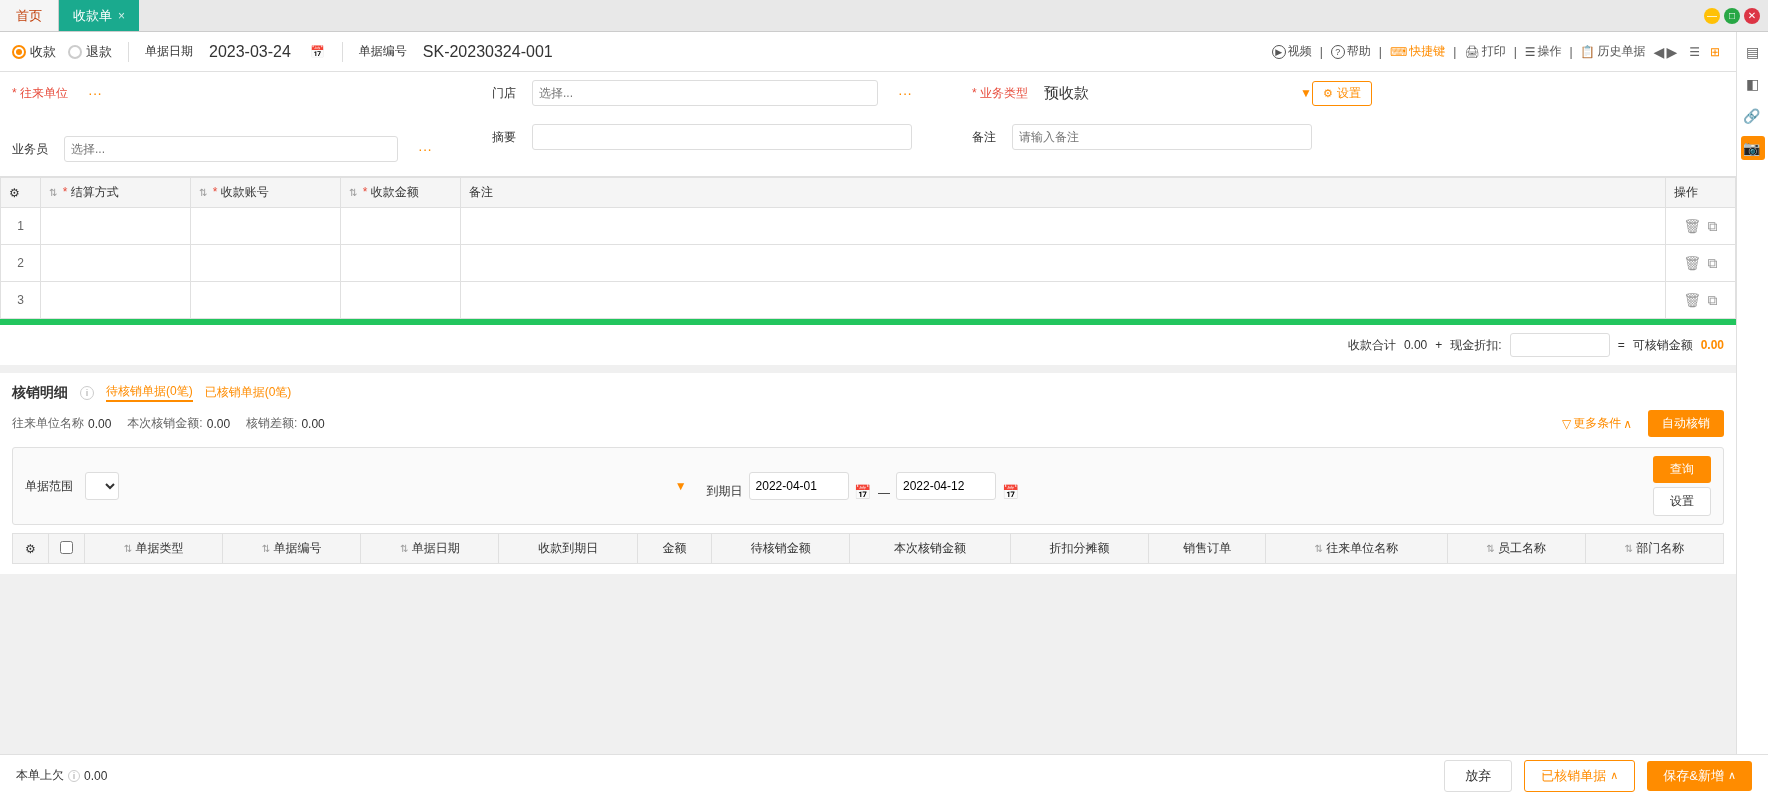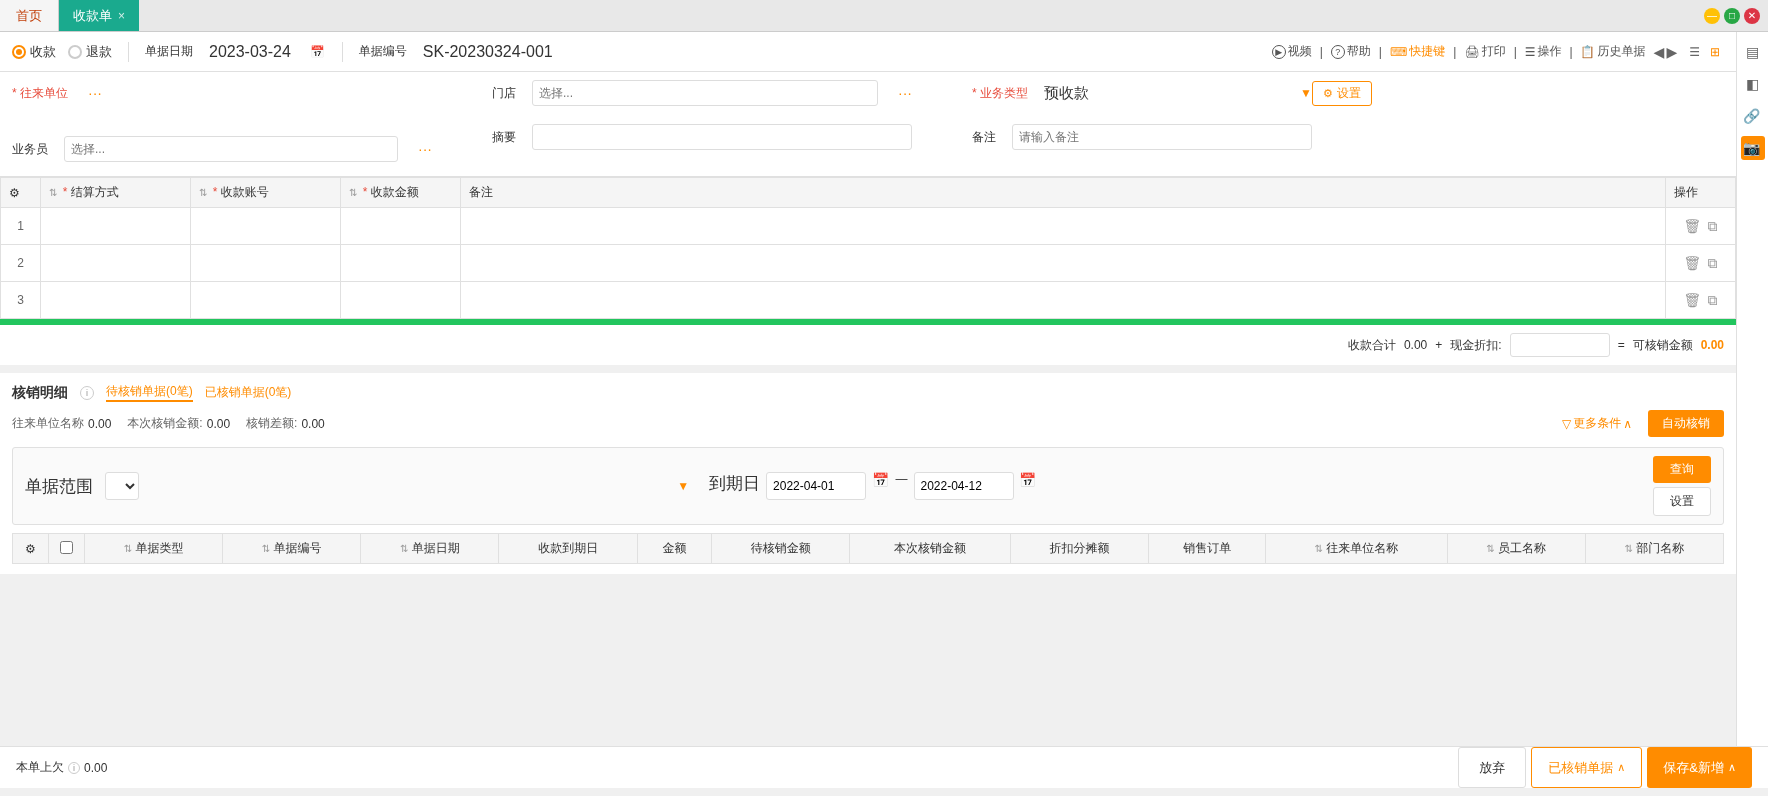--- a/index.html
+++ b/index.html
@@ -105,42 +105,42 @@
     .verify-spacer { flex: 1; }
     .more-conditions { color: #ff8c00; cursor: pointer; font-size: 12px; display: flex; align-items: center; gap: 2px; }
     .auto-btn {
       background: #ff8c00; color: #fff; border: none; padding: 5px 14px; border-radius: 3px; cursor: pointer; font-size: 12px;
     }
 
     
     .filter-row {
       display: flex; align-items: center; gap: 12px; margin-bottom: 8px; background: #fafafa; border: 1px solid #e0e0e0; border-radius: 3px; padding: 8px 12px;
     }
-    .filter-label { color: #333; font-size: 17px; white-space: nowrap; }
+    .filter-label { color: #333; font-size: 12px; white-space: nowrap; }
     .filter-select {
       flex: 1; height: 28px; border: 1px solid #ddd; border-radius: 3px; padding: 0 6px; font-size: 12px; color: #333; background: #fff; cursor: pointer;
     }
     .filter-select-wrap { position: relative; flex: 1; }
     .filter-arrow { position: absolute; right: 8px; top: 50%; transform: translateY(-50%); color: #ff8c00; pointer-events: none; font-size: 12px; }
-    .date-range { display: flex; align-items: flex-start; gap: 6px; }
+    .date-range { display: flex; align-items: flex-end; gap: 6px; }
     .date-input { height: 28px; border: 1px solid #ddd; border-radius: 3px; padding: 0 6px; font-size: 12px; width: 100px; }
     .date-icon { color: #ff8c00; cursor: pointer; font-size: 14px; }
     .query-btn { background: #ff8c00; color: #fff; border: none; padding: 5px 16px; border-radius: 3px; cursor: pointer; font-size: 12px; }
     .set-btn { background: #fff; color: #333; border: 1px solid #ddd; padding: 5px 16px; border-radius: 3px; cursor: pointer; font-size: 12px; }
 
     
     .detail-table-wrap { overflow-x: auto; }
     .detail-table { width: 100%; border-collapse: collapse; }
     .detail-table th { background: #f5f5f5; border: 1px solid #e0e0e0; padding: 6px 8px; font-size: 12px; font-weight: normal; color: #333; white-space: nowrap; }
     .detail-table th .sort-icon { color: #999; font-size: 10px; }
 
     
     .bottom-bar {
-      position: fixed; bottom: 8px; left: 0; right: 0; height: 42px; background: #fff; border-top: 1px solid #e0e0e0;
-      display: flex; padding: 0 16px; gap: 5px;
+      position: fixed; bottom: 0; left: 0; right: 0; height: 42px; background: #fff; border-top: 1px solid #e0e0e0;
+      display: flex; align-items: center; padding: 0 16px; gap: 12px;
     }
     .bottom-info { font-size: 12px; color: #333; display: flex; align-items: center; gap: 4px; }
     .bottom-spacer { flex: 1; }
     .btn-discard { background: #fff; color: #333; border: 1px solid #ddd; padding: 6px 20px; border-radius: 3px; cursor: pointer; font-size: 13px; }
     .btn-draft { background: #fff; color: #ff8c00; border: 1px solid #ff8c00; padding: 6px 16px; border-radius: 3px; cursor: pointer; font-size: 13px; display: flex; align-items: center; gap: 4px; }
     .btn-save-new { background: #ff8c00; color: #fff; border: none; padding: 6px 16px; border-radius: 3px; cursor: pointer; font-size: 13px; display: flex; align-items: center; gap: 4px; }
     .btn-arrow { font-size: 11px; }
 
     
     .right-sidebar {

